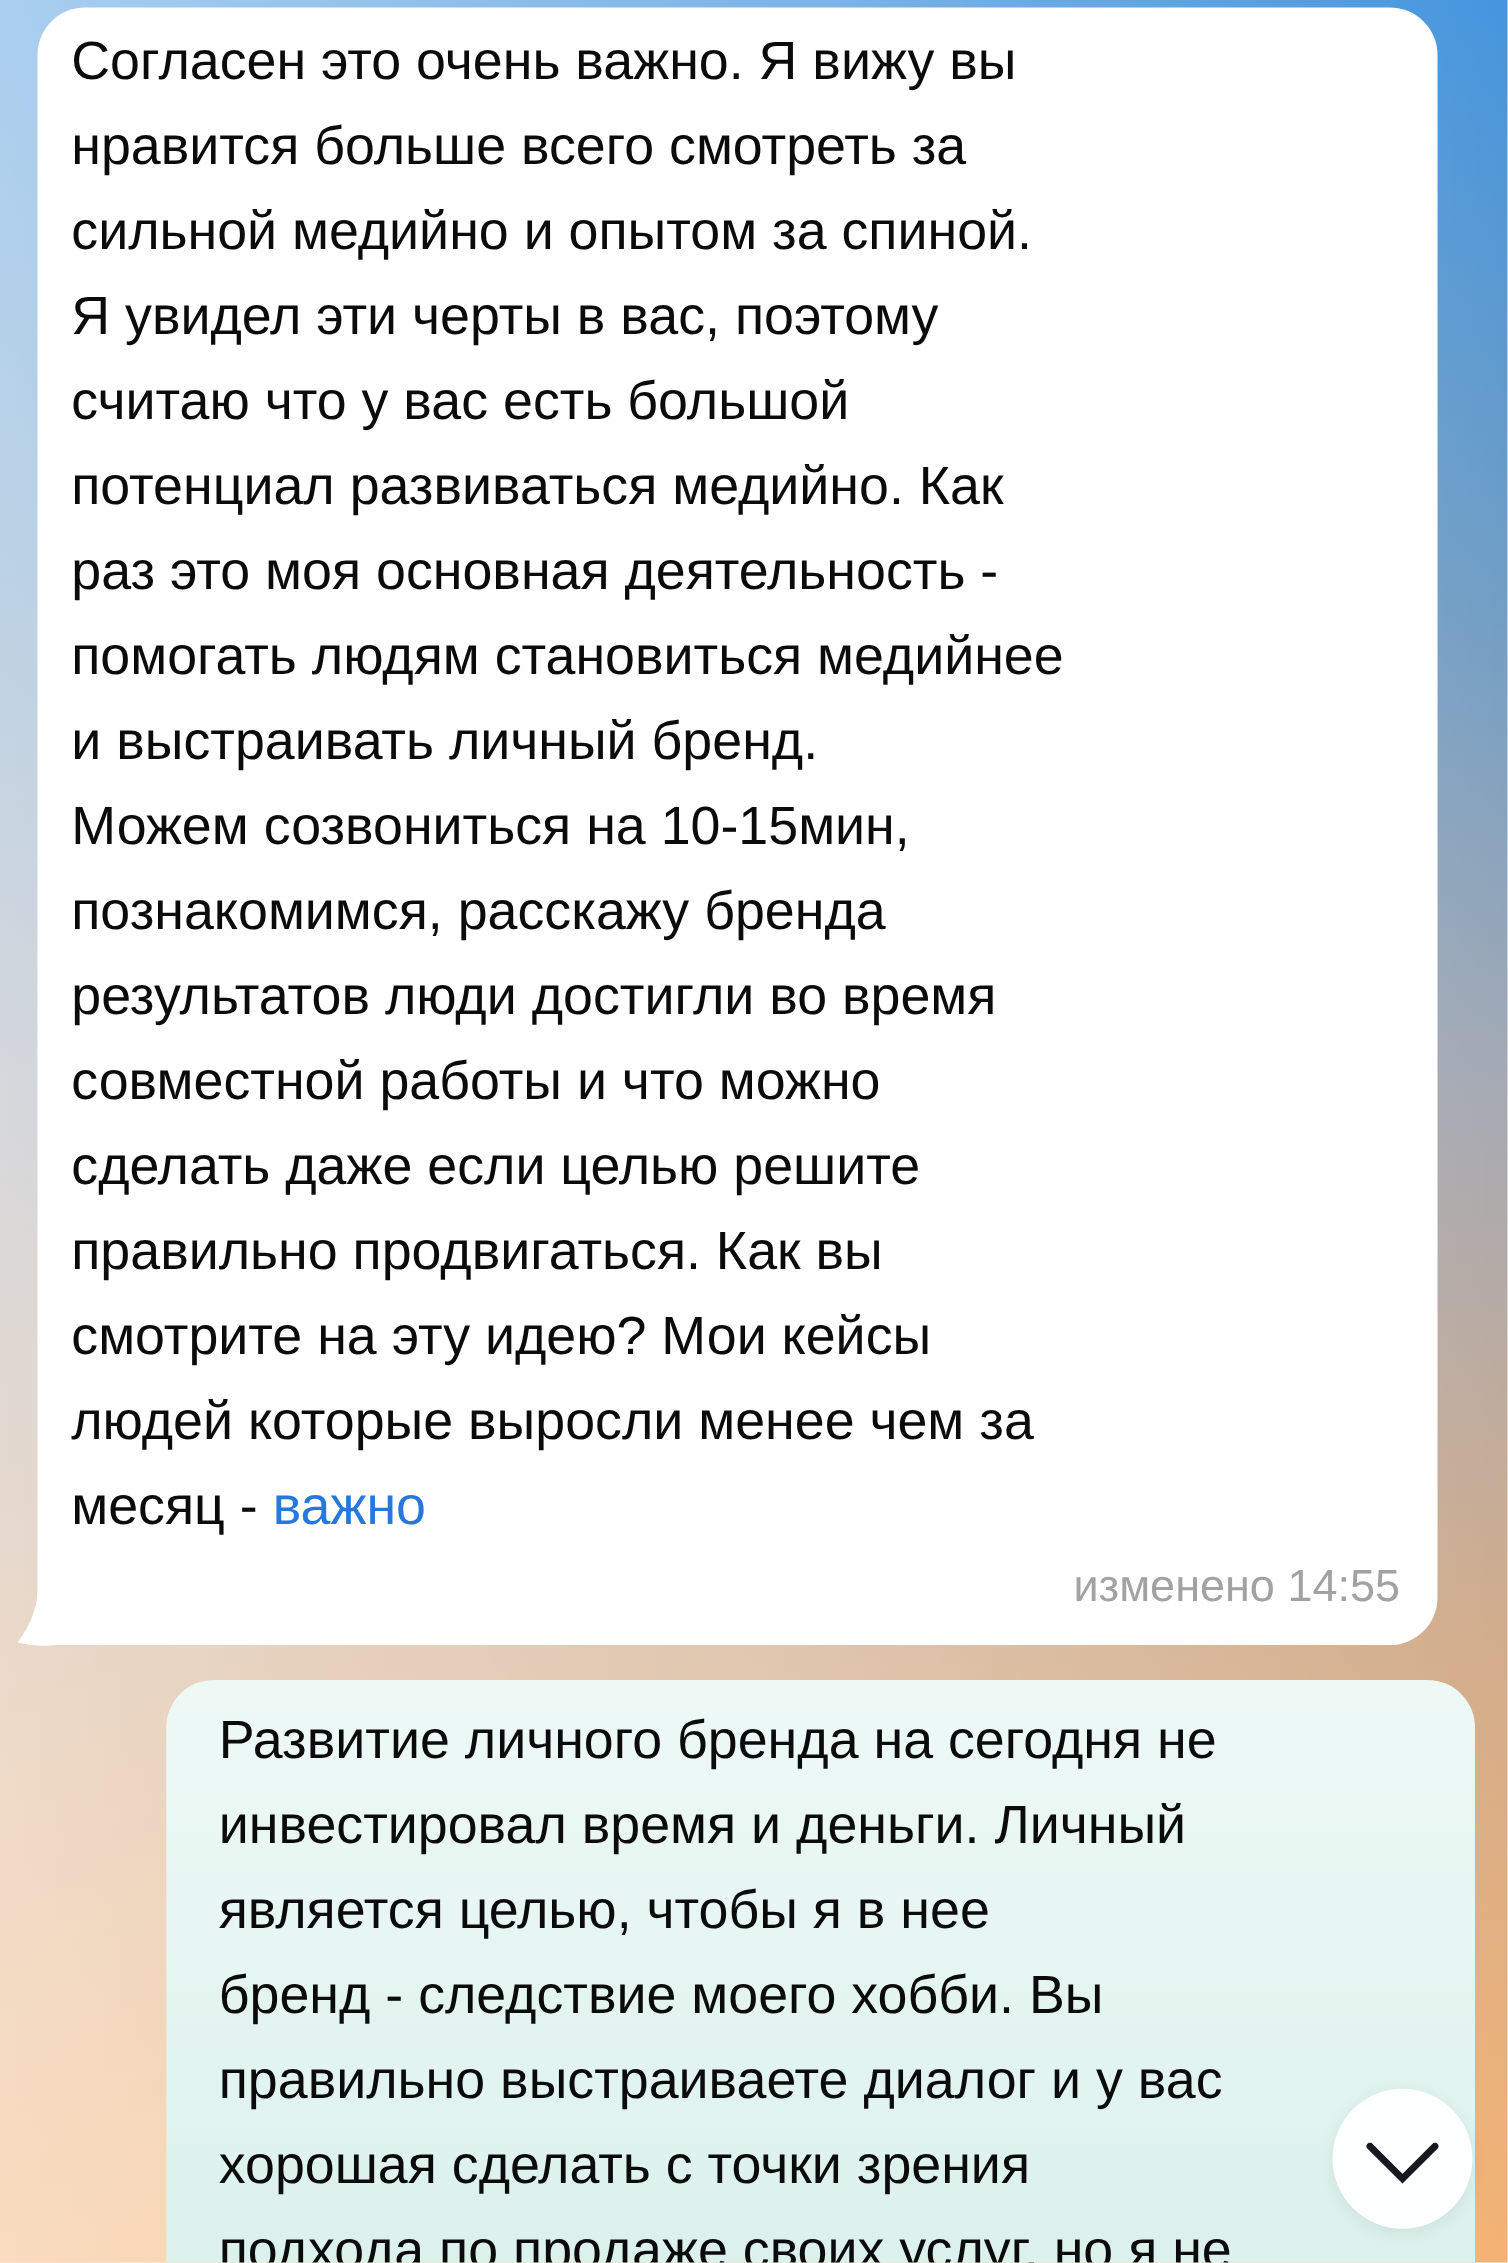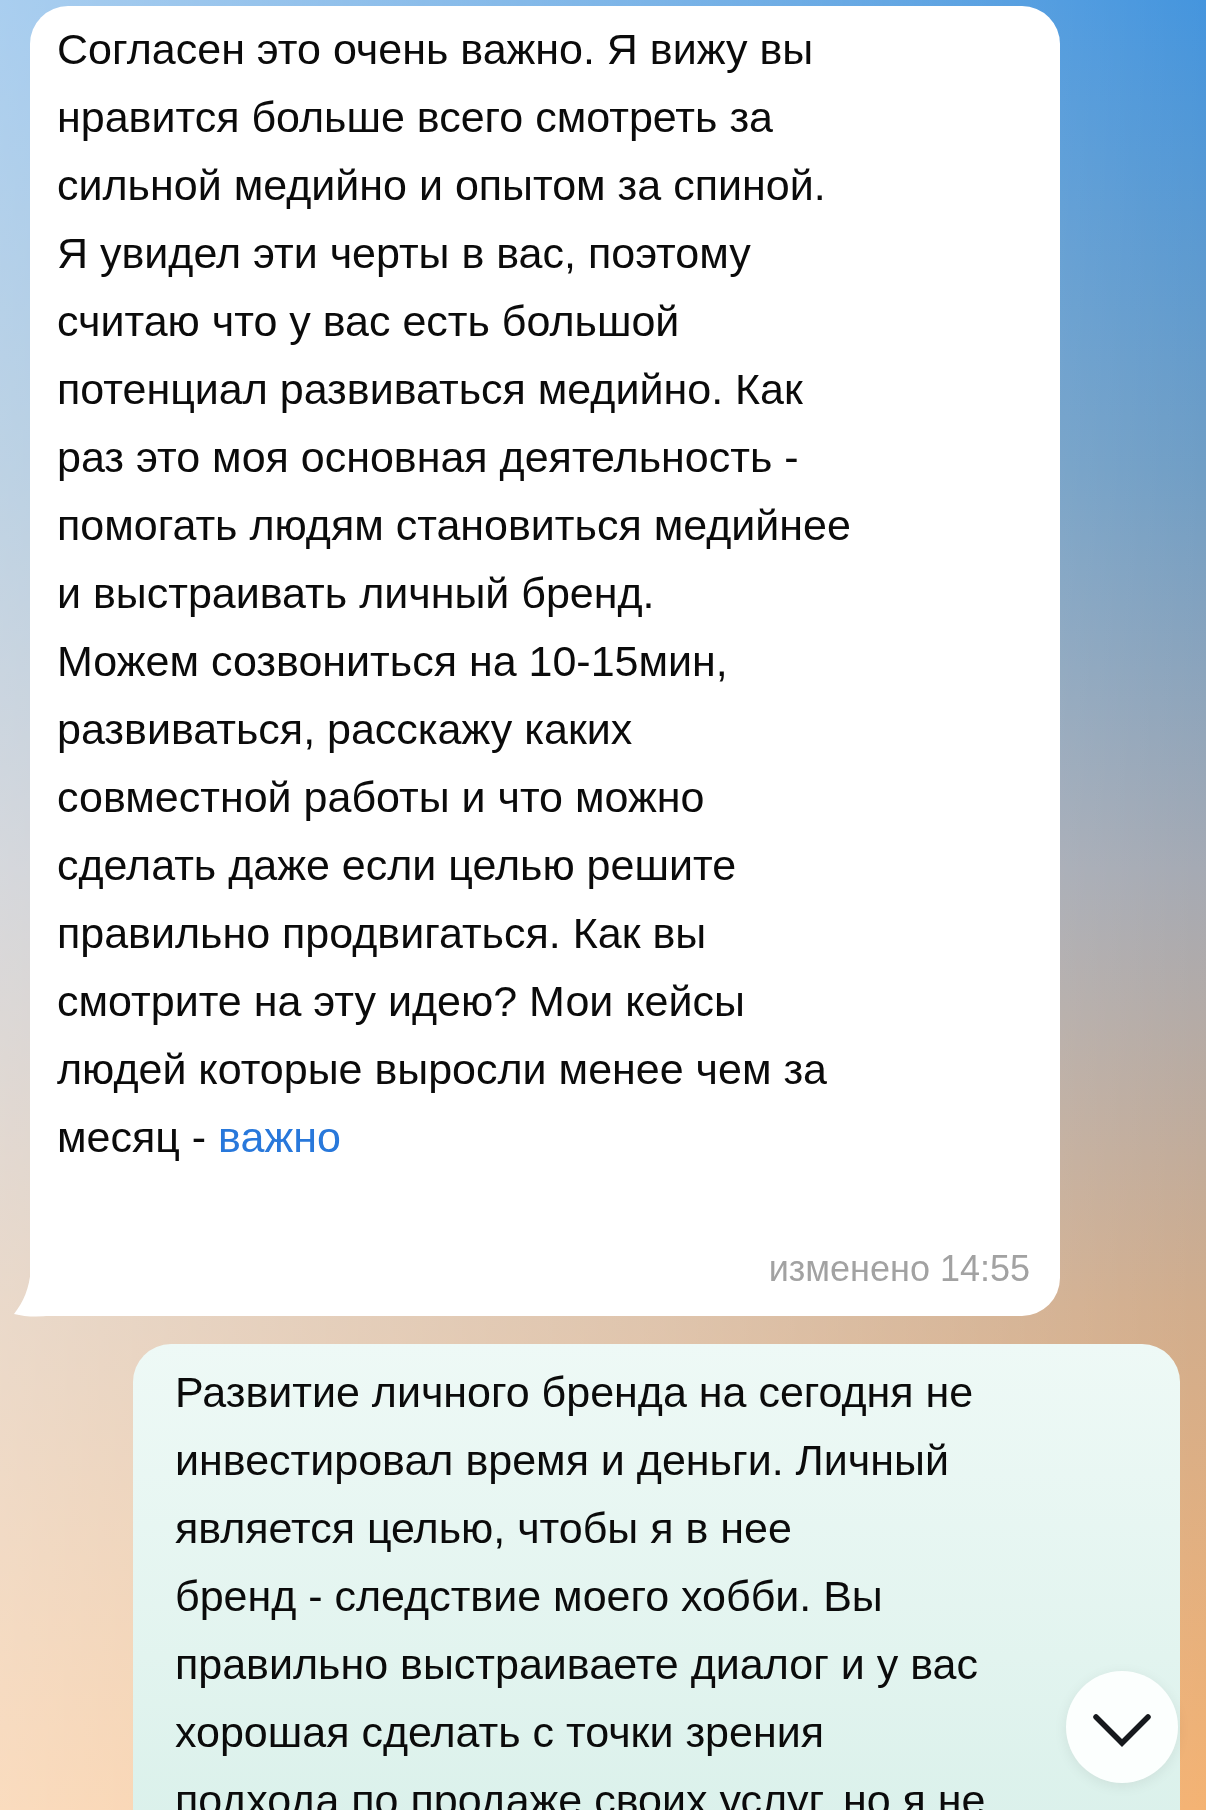--- a/index.html
+++ b/index.html
@@ -15,21 +15,21 @@
   .bubble{
     position:absolute;
     box-sizing:border-box;
     font-size:43px;
     line-height:68px;
     color:#0b0b0b;
   }
   .bubble .line{white-space:nowrap;}
   .bubble-in{
     left:30px;top:6px;
-    width:1030px;height:1310px;
+    width:1120px;height:1310px;
     background:#ffffff;
     border-radius:38px 38px 38px 4px;
     padding:9px 25px 0 27px;
   }
   .tail{position:absolute;left:-16px;bottom:-2px;}
   .edited{
     position:absolute;
     right:30px;bottom:13px;
     font-size:36px;
     color:#a2a2a2;
@@ -71,21 +71,22 @@
         <div class="line">Согласен это очень важно. Я вижу вы</div>
         <div class="line">нравится больше всего смотреть за</div>
         <div class="line">сильной медийно и опытом за спиной.</div>
         <div class="line">Я увидел эти черты в вас, поэтому</div>
         <div class="line">считаю что у вас есть большой</div>
         <div class="line">потенциал развиваться медийно. Как</div>
         <div class="line">раз это моя основная деятельность -</div>
         <div class="line">помогать людям становиться медийнее</div>
         <div class="line">и выстраивать личный бренд.</div>
         <div class="line">Можем созвониться на 10-15мин,</div>
-        <div class="line">развиваться, расскажу каких</div>
+        <div class="line">познакомимся, расскажу бренда</div>
+        <div class="line">результатов люди достигли во время</div>
         <div class="line">совместной работы и что можно</div>
         <div class="line">сделать даже если целью решите</div>
         <div class="line">правильно продвигаться. Как вы</div>
         <div class="line">смотрите на эту идею? Мои кейсы</div>
         <div class="line">людей которые выросли менее чем за</div>
       </div>
     <div class="line"><span>месяц - </span><a class="link">важно</a></div>
     <span class="edited">изменено 14:55</span>
   </div>
 

